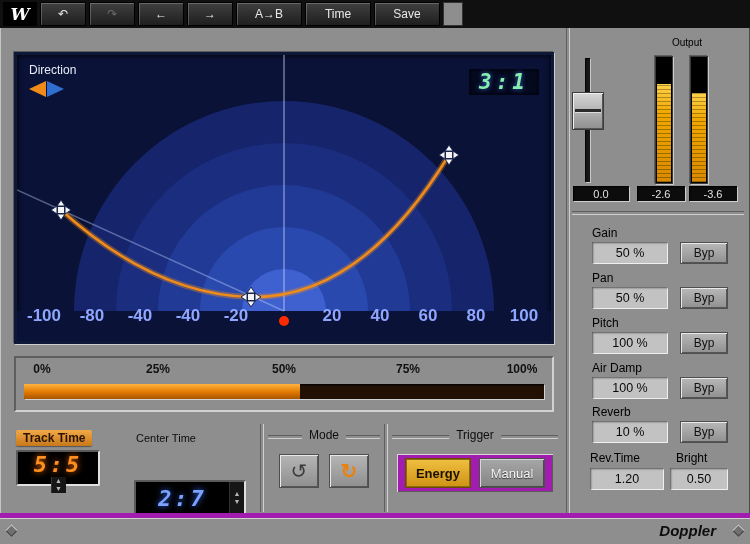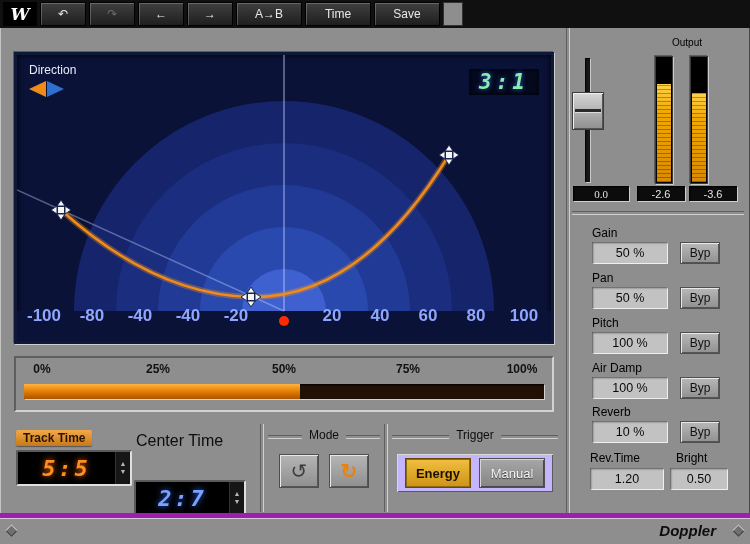--- a/index.html
+++ b/index.html
@@ -53,21 +53,21 @@
   .pfill { position:absolute; left:0; top:0; bottom:0; width:53%;
            background:linear-gradient(#ffb33e,#e07800 55%,#a85400); }
 
   
   .vgroove { position:absolute; width:2px; border-left:1px solid #5f5f5f; border-right:1px solid #cfcfcf; }
   .hgroove { position:absolute; height:2px; border-top:1px solid #5f5f5f; border-bottom:1px solid #cfcfcf; }
   .times-panel { position:absolute; left:10px; top:426px; width:246px; height:84px; }
   .track-label { position:absolute; left:6px; top:4px; font-size:12px; font-weight:bold; color:#2a1400;
                  background:linear-gradient(#f2a948,#c87818); padding:1px 7px; border-radius:2px;
                  box-shadow:0 1px 1px rgba(0,0,0,.4); }
-  .center-label { position:absolute; left:126px; top:6px; font-size:16px; color:#0d0d0d; }
+  .center-label { position:absolute; left:126px; top:6px; font-size:11px; color:#0d0d0d; }
   .led { position:absolute; top:24px; height:36px; background:#000; border:2px solid;
          border-color:#5a5a5a #e0e0e0 #e0e0e0 #5a5a5a; box-sizing:border-box; border-radius:2px;
          display:flex; align-items:center; }
   .led-digits { flex:1; text-align:center; font-family:"DejaVu Sans Mono", monospace; font-weight:bold;
                 font-style:italic; font-size:22px; letter-spacing:3px; }
   .led-orange .led-digits { color:#ff9020; text-shadow:0 0 6px rgba(255,110,0,.9); }
   .led-blue   .led-digits { color:#7aa2ff; text-shadow:0 0 6px rgba(60,110,255,.9); }
   .stepper { width:14px; height:100%; background:#161616; display:flex; flex-direction:column;
              align-items:center; justify-content:center; color:#b5b5b5; font-size:7px; line-height:8px;
              border-left:1px solid #333; cursor:pointer; }
@@ -76,21 +76,21 @@
                    border-top:1px solid #5f5f5f; border-bottom:1px solid #cfcfcf; }
   .group-label { position:absolute; top:0; left:50%; transform:translateX(-50%); background:#8e8e8e;
                  padding:0 7px; font-size:12px; color:#0d0d0d; white-space:nowrap; }
   .btnrow { position:absolute; left:0; right:0; top:26px; display:flex; justify-content:center;
             align-items:center; gap:10px; }
   .sqbtn { width:38px; height:32px; background:linear-gradient(#b5b5b5,#8f8f8f); border:1px solid #4f4f4f;
            box-shadow: inset 1px 1px 0 #e9e9e9, inset -1px -1px 0 #565656;
            display:flex; align-items:center; justify-content:center; font-size:20px; cursor:pointer; }
   .loop-gray { color:#3c3c3c; }
   .loop-orange { color:#e8820e; font-weight:bold; }
-  .pair { display:flex; gap:8px; padding:4px 8px; background:#c4b5fd;
+  .pair { display:flex; gap:8px; padding:4px 8px; background:#a21caf;
           box-shadow: inset 1px 1px 0 #d8d8d8, inset -1px -1px 0 #5a5a5a; }
   .trig-btn { width:64px; height:28px; display:flex; align-items:center; justify-content:center;
               font-size:13px; cursor:pointer; }
   .energy { background:linear-gradient(#f0c040,#cf9215); color:#1a1000; border:1px solid #6b4a00;
             box-shadow: inset 0 0 0 1px #8a6a10; font-weight:bold; }
   .manual { background:linear-gradient(#a6a6a6,#858585); color:#f4f4f4; border:1px solid #4f4f4f;
             text-shadow:0 1px 1px #333; box-shadow: inset 1px 1px 0 #d6d6d6, inset -1px -1px 0 #4a4a4a; }
   .output-label { position:absolute; left:637px; top:37px; width:100px; text-align:center;
                   font-size:10px; color:#000; }
   .fader-track { position:absolute; left:585px; top:58px; width:5px; height:124px; background:#181818;
@@ -105,21 +105,21 @@
   .mfill { position:absolute; left:1px; right:1px; bottom:1px;
            background: repeating-linear-gradient(to top, rgba(0,0,0,.3) 0 1px, transparent 1px 4px),
                        linear-gradient(#ffd24a,#f0a800 30%,#d98a00); }
   .dbox { position:absolute; height:15px; background:#0c0c0c; color:#e2e2e2; font-size:11px;
           display:flex; align-items:center; justify-content:center;
           box-shadow: inset 1px 1px 2px #000, 1px 1px 0 #cfcfcf; }
   .plabel { position:absolute; font-size:12px; color:#000; }
   .pval { position:absolute; width:76px; height:22px; background:#c2c2c2; color:#0a0a0a; font-size:12.5px;
           display:flex; align-items:center; justify-content:center; box-sizing:border-box;
           box-shadow: inset 1px 1px 2px rgba(0,0,0,.55), inset -1px -1px 0 rgba(255,255,255,.85); }
-  .pbyp { position:absolute; width:40px; height:22px; background:linear-gradient(#b8b8b8,#909090);
+  .pbyp { position:absolute; width:48px; height:22px; background:linear-gradient(#b8b8b8,#909090);
           border:1px solid #4f4f4f; box-sizing:border-box; color:#111; font-size:12px;
           display:flex; align-items:center; justify-content:center; cursor:pointer;
           box-shadow: inset 1px 1px 0 #e9e9e9, inset -1px -1px 0 #565656; }
 
   
   .statusbar { position:absolute; left:0; right:0; bottom:0; height:26px; background:#8e8e8e;
                border-top:5px solid #a21caf; box-shadow: inset 0 1px 0 #cfcfcf; }
   .brand { position:absolute; right:34px; top:4px; font-size:15px; font-weight:bold; font-style:italic;
            color:#0d0d0d; }
   .corner { position:absolute; top:8px; width:9px; height:9px; background:#707070; transform:rotate(45deg);
@@ -201,21 +201,21 @@
       <span class="plab" style="left:392px">75%</span>
       <span class="plab" style="left:506px">100%</span>
     </div>
     <div class="pgroove">
       <div class="pfill" style="width: 53%;"></div>
     </div>
   </div>
 
   <div class="times-panel">
     <div class="track-label">Track Time</div>
-    <div class="led led-orange" style="left:6px; width:116px;">
+    <div class="led led-orange" style="left:6px; width:84px;flex-direction:column;">
       <span class="led-digits">5:5</span>
       <span class="stepper">
         <span>▲</span>
         <span>▼</span>
       </span>
     </div>
     <div class="center-label">Center Time</div>
     <div class="led led-blue" style="left:124px; width:112px;margin-top:30px;">
       <span class="led-digits">2:7</span>
       <span class="stepper">
@@ -255,21 +255,21 @@
 
   <div class="output-label">Output</div>
   <div class="fader-track"></div>
   <div class="fader-thumb"></div>
   <div class="meter" style="left:655px;">
     <div class="mfill" style="height: 78%;"></div>
   </div>
   <div class="meter" style="left:690px;">
     <div class="mfill" style="height: 71%;"></div>
   </div>
-  <div class="dbox" style="left:573px; top:186px; width:56px;font-family:Liberation Serif, serif;">0.0</div>
+  <div class="dbox" style="left:573px; top:186px; width:56px;">0.0</div>
   <div class="dbox" style="left:637px; top:186px; width:48px;">-2.6</div>
   <div class="dbox" style="left:689px; top:186px; width:48px;">-3.6</div>
 
   <div class="hgroove" style="left:572px; top:211px; width:172px;"></div>
 
   <div class="plabel" style="left:592px; top:226px;">Gain</div>
   <div class="pval" style="left:592px; top:242px;">50 %</div>
   <div class="pbyp" style="left:680px; top:242px;">Byp</div>
 
   <div class="plabel" style="left:592px; top:271px;">Pan</div>

